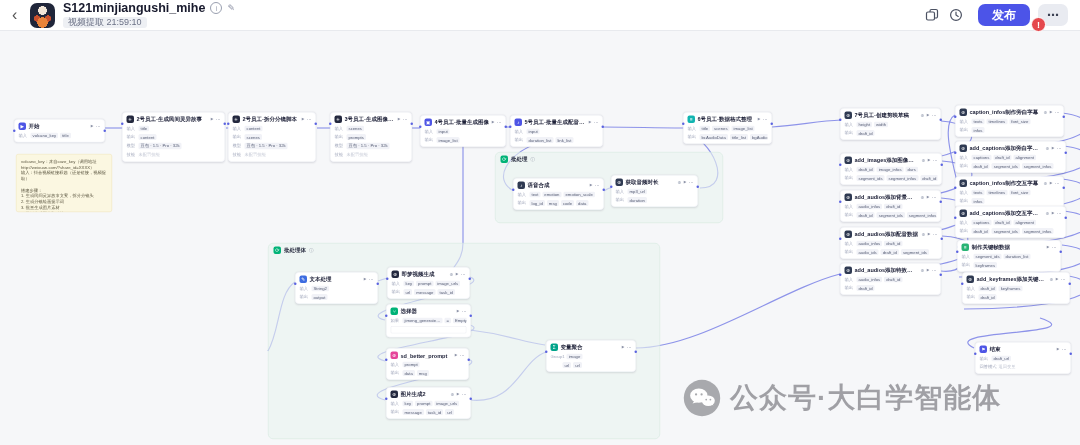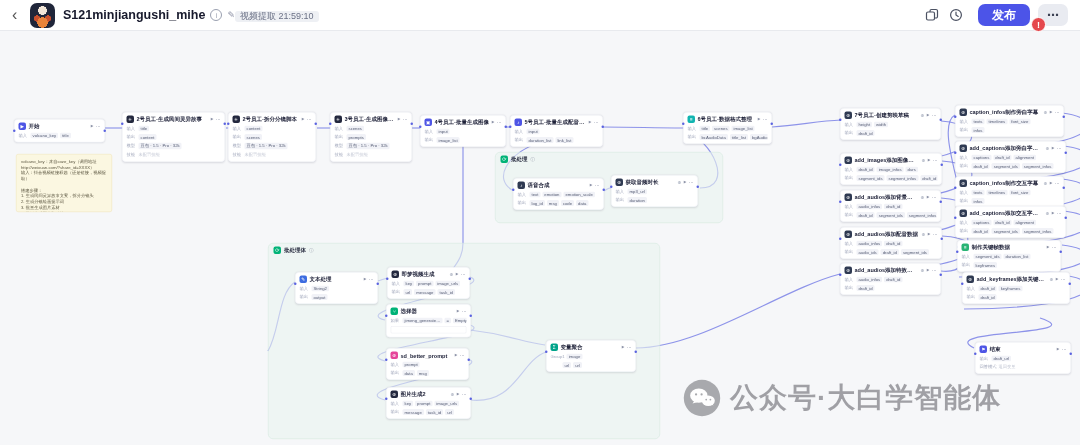--- a/index.html
+++ b/index.html
@@ -9,21 +9,21 @@
   #header{height:31px;box-sizing:border-box;display:flex;align-items:center;
           padding:0 12px;border-bottom:1px solid #e8eaee;background:#fff;position:relative;z-index:5;}
   .back{font-size:16px;color:#555;width:18px;cursor:pointer;line-height:1;}
   .avatar{width:25px;height:25px;border-radius:7px;margin-right:8px;flex-shrink:0;
           background:
             radial-gradient(circle at 50% 78%, #e8833a 22%, transparent 23%),
             radial-gradient(circle at 28% 62%, #c9502e 13%, transparent 14%),
             radial-gradient(circle at 72% 62%, #c9502e 13%, transparent 14%),
             radial-gradient(circle at 50% 30%, #f2e6d8 20%, transparent 21%),
             #20263a;}
-  .titlebox{display:flex;flex-direction:row;justify-content:space-between;line-height:1;}
+  .titlebox{display:flex;flex-direction:column;justify-content:space-between;line-height:1;}
   .titlerow{display:flex;align-items:center;gap:5px;}
   .doc-title{font-size:12.5px;font-weight:bold;color:#17192c;}
   .mini-ic{font-size:9px;color:#8a8fa3;}
   .circle-i{width:10px;height:10px;border:1px solid #9aa0b0;border-radius:50%;
             font-size:7px;color:#9aa0b0;display:flex;align-items:center;justify-content:center;}
   .autosave{margin-top:3px;align-self:flex-start;background:#eef0f4;border-radius:3px;
             padding:1px 5px;font-size:9px;color:#6b7186;}
   .spacer{flex:1;}
   .hbtn{width:24px;height:22px;display:flex;align-items:center;justify-content:center;
         border-radius:5px;color:#4b5162;cursor:pointer;}

